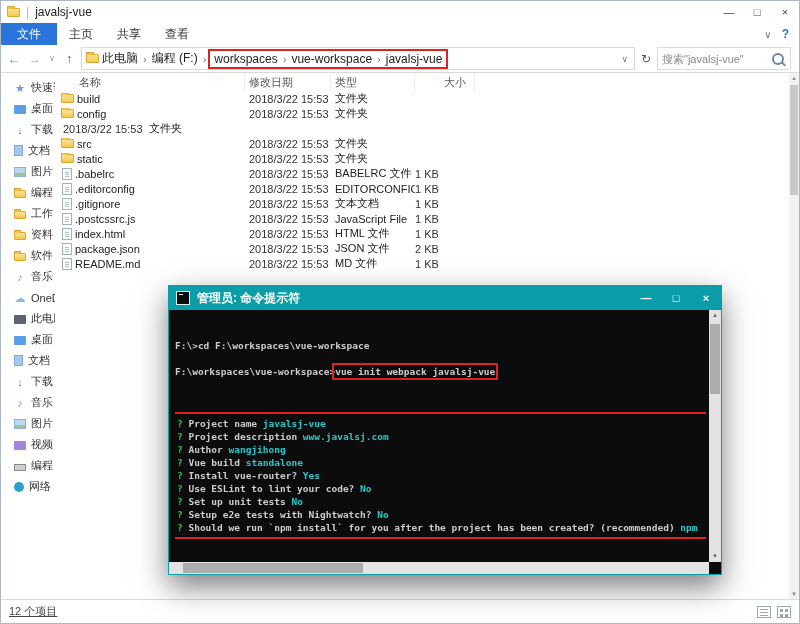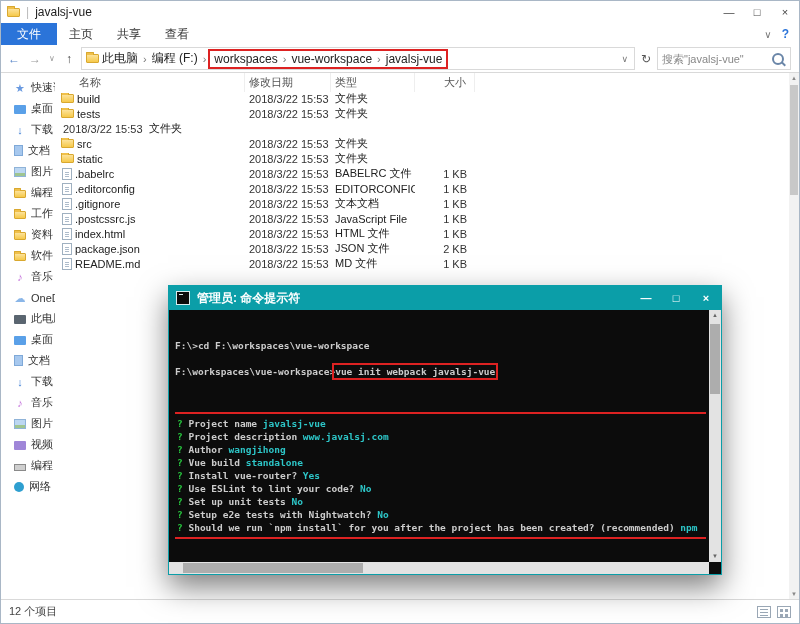--- a/index.html
+++ b/index.html
@@ -68,33 +68,33 @@
   .col{border-right:1px solid #eee;padding:2px 0 2px 4px;box-sizing:border-box;}
   .col0{width:186px;padding-left:20px;}
   .col1{width:86px;}
   .col2{width:84px;}
   .col3{width:60px;text-align:right;padding-right:8px;}
   .file-row{height:15px;display:flex;align-items:center;padding-left:4px;color:#222;}
   .cell{box-sizing:border-box;}
   .name-cell{width:186px;display:flex;align-items:center;gap:3px;overflow:hidden;padding-left:2px;}
   .date-cell{width:86px;color:#333;padding-left:4px;}
   .type-cell{width:84px;white-space:nowrap;overflow:hidden;padding-left:4px;}
-  .size-cell{width:60px;text-align:right;padding-right:8px;color:#333;}
+  .size-cell{width:60px;padding-right:8px;color:#333;}
   .icon-folder{position:relative;width:13px;height:9px;background:linear-gradient(#fce29a,#f6c94a);border:1px solid #d9a82f;border-radius:1px;flex:none;box-sizing:border-box;}
   .icon-folder::before{content:"";position:absolute;top:-3px;left:-1px;width:6px;height:2px;background:#f0c04a;border:1px solid #d9a82f;border-bottom:0;border-radius:1px 1px 0 0;}
   .icon-file{position:relative;width:10px;height:12px;background:#fff;border:1px solid #9fb0c0;flex:none;box-sizing:border-box;margin-left:1px;}
   .icon-file::before{content:"";position:absolute;left:2px;top:3px;width:4px;height:1px;background:#aebccb;box-shadow:0 2px 0 #aebccb,0 4px 0 #aebccb;}
 
   .vscroll{width:10px;flex:none;background:#f2f2f2;position:relative;}
   .vscroll .arrow{height:10px;text-align:center;font-size:6px;color:#888;line-height:10px;}
   .vscroll .arrow.down{position:absolute;bottom:0;left:0;right:0;}
   .vthumb{position:absolute;top:12px;left:1px;right:1px;height:110px;background:#c8c8c8;}
 
   
-  .statusbar{position:absolute;left:0;right:0;bottom:0;height:24px;border-top:1px solid #d9d9d9;background:#fff;display:flex;align-items:center;padding:0 8px;font-size:11px;color:#444;box-sizing:border-box;}
+  .statusbar{position:absolute;left:0;right:0;bottom:0;height:24px;border-top:1px solid #d9d9d9;background:#fff;display:flex;align-items:center;padding:0 8px;font-size:11px;color:#444;box-sizing:border-box;text-decoration:underline;}
   .view-btns{margin-left:auto;display:flex;gap:6px;align-items:center;}
   .view-btn{width:14px;height:12px;border:1px solid #9aa7b5;box-sizing:border-box;position:relative;}
   .view-btn.list::before{content:"";position:absolute;left:2px;top:2px;width:8px;height:1px;background:#9aa7b5;box-shadow:0 3px 0 #9aa7b5,0 6px 0 #9aa7b5;}
   .view-btn.icons::before{content:"";position:absolute;left:2px;top:2px;width:3px;height:3px;background:#9aa7b5;box-shadow:5px 0 0 #9aa7b5,0 5px 0 #9aa7b5,5px 5px 0 #9aa7b5;}
 
   
   .cmd{position:absolute;left:168px;top:285px;width:554px;height:290px;z-index:5;
        box-shadow:0 12px 28px rgba(0,0,0,.5);border:1px solid var(--cmd-titlebar,#0b9ea8);box-sizing:border-box;background:var(--console-bg,#0c0c0c);font-weight:bold;}
   .cmd-title{height:24px;background:var(--cmd-titlebar,#0b9ea8);display:flex;align-items:center;color:#fff;font-size:12px;padding-left:7px;gap:7px;}
   .cmd-icon{width:12px;height:12px;background:#0c0c0c;border:1px solid #d7eef0;flex:none;position:relative;}
@@ -271,21 +271,21 @@
               <span class="icon-folder"></span>
               <span class="fname">build</span>
             </span>
             <span class="cell date-cell">2018/3/22 15:53</span>
             <span class="cell type-cell">文件夹</span>
             <span class="cell size-cell"></span>
           </div>
           <div class="file-row">
             <span class="cell name-cell">
               <span class="icon-folder"></span>
-              <span class="fname">tests</span>
+              <span class="fname">config</span>
             </span>
             <span class="cell date-cell">2018/3/22 15:53</span>
             <span class="cell type-cell">文件夹</span>
             <span class="cell size-cell"></span>
           </div>
           <div class="file-row">
             <span class="cell date-cell">2018/3/22 15:53</span>
             <span class="cell type-cell">文件夹</span>
             <span class="cell size-cell"></span>
           </div>

